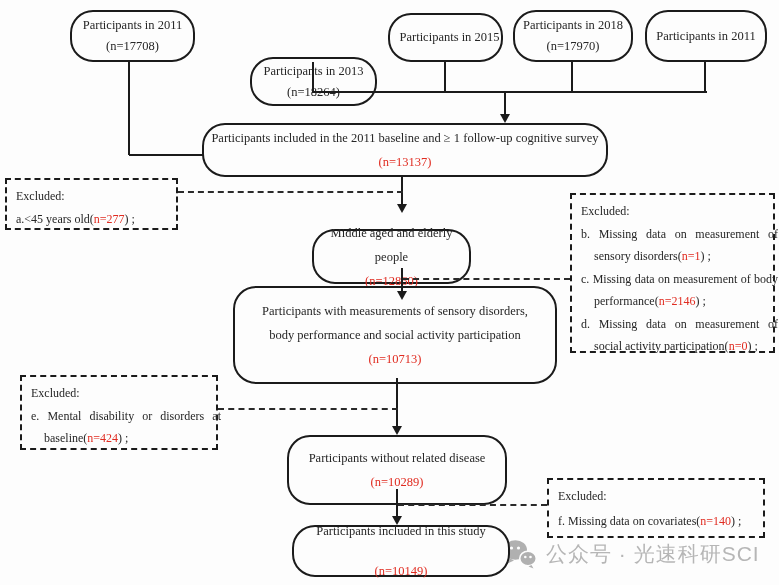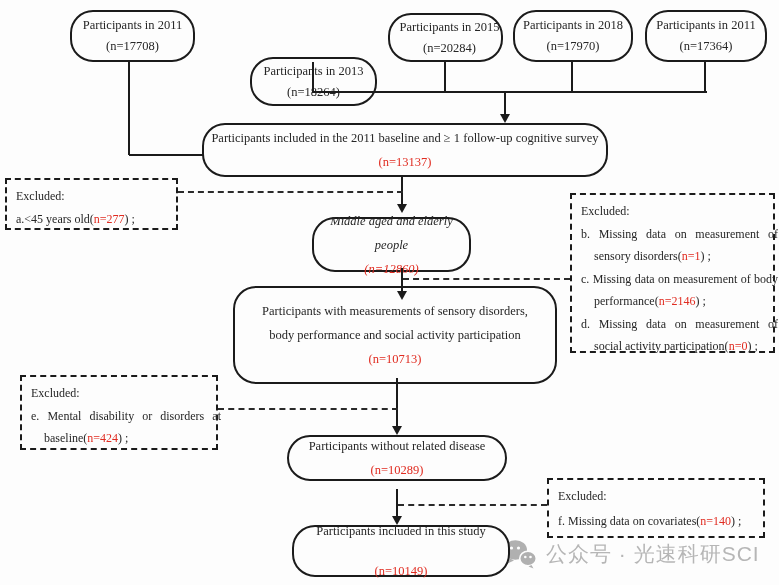--- a/index.html
+++ b/index.html
@@ -61,58 +61,56 @@
 <div class="box top center" style="left: 70px; top: 10px; width: 125px; height: 52px;">
       <div class="bline"><span>Participants in 2011</span></div>
       <div class="bline"><span>(n=17708)</span></div>
     </div>
     <div class="box top center" style="left: 250px; top: 13px; width: 127px; height: 49px; margin-top: 44px;">
       <div class="bline"><span>Participants in 2013</span></div>
       <div class="bline"><span>(n=18264)</span></div>
     </div>
     <div class="box top center" style="left: 388px; top: 13px; width: 115px; height: 49px; padding-left: 8px;">
       <div class="bline"><span>Participants in 2015</span></div>
-      <div class="bline"><span>(n=20284)</span></div>
     </div>
     <div class="box top center" style="left: 513px; top: 10px; width: 120px; height: 52px;">
       <div class="bline"><span>Participants in 2018</span></div>
       <div class="bline"><span>(n=17970)</span></div>
     </div>
     <div class="box top center" style="left: 645px; top: 10px; width: 122px; height: 52px;">
       <div class="bline"><span>Participants in 2011</span></div>
-      <div class="bline"><span>(n=17364)</span></div>
     </div>
     <div class="box center" style="left: 202px; top: 123px; width: 406px; height: 54px;">
       <div class="bline"><span>Participants included in the 2011 baseline and ≥ 1 follow-up cognitive survey</span></div>
       <div class="bline"><span class="red">(n=13137)</span></div>
     </div>
     <div class="box dashed" style="left: 5px; top: 178px; width: 173px; height: 52px;">
       <div class="bline"><span>Excluded:</span></div>
       <div class="bline bitem"><span>a.&lt;45 years old(</span><span class="red">n=277</span><span>) ;</span></div>
     </div>
-    <div class="box center" style="left: 312px; top: 217px; width: 159px; height: 55px; font-style: italic;">
+    <div class="box center" style="left: 312px; top: 229px; width: 159px; height: 55px;">
       <div class="bline"><span>Middle aged and elderly people</span></div>
       <div class="bline"><span class="red">(n=12860)</span></div>
     </div>
     <div class="box dashed" style="left: 570px; top: 193px; width: 205px; height: 160px;">
       <div class="bline"><span>Excluded:</span></div>
       <div class="bline bitem"><span>b. Missing data on measurement of sensory disorders(</span><span class="red">n=1</span><span>) ;</span></div>
       <div class="bline bitem"><span>c. Missing data on measurement of body performance(</span><span class="red">n=2146</span><span>) ;</span></div>
       <div class="bline bitem"><span>d. Missing data on measurement of social activity participation(</span><span class="red">n=0</span><span>) ;</span></div>
     </div>
     <div class="box center" style="left: 233px; top: 286px; width: 324px; height: 98px;">
       <div class="bline"><span>Participants with measurements of sensory disorders,</span></div>
       <div class="bline"><span>body performance and social activity participation</span></div>
       <div class="bline"><span class="red">(n=10713)</span></div>
     </div>
     <div class="box dashed" style="left: 20px; top: 375px; width: 198px; height: 75px;">
       <div class="bline"><span>Excluded:</span></div>
       <div class="bline bitem"><span>e. Mental disability or disorders at baseline(</span><span class="red">n=424</span><span>) ;</span></div>
     </div>
-    <div class="box center" style="left: 287px; top: 435px; width: 220px; height: 46px;">
+    <div class="box center" style="left: 287px; top: 435px; width: 220px; height: 70px;">
       <div class="bline"><span>Participants without related disease</span></div>
       <div class="bline"><span class="red">(n=10289)</span></div>
     </div>
     <div class="box dashed" style="left: 547px; top: 478px; width: 218px; height: 60px;">
       <div class="bline"><span>Excluded:</span></div>
       <div class="bline bitem"><span>f. Missing data on covariates(</span><span class="red">n=140</span><span>) ;</span></div>
     </div>
     <div class="box center" style="left: 292px; top: 525px; width: 218px; height: 52px; gap: 16px;">
       <div class="bline"><span>Participants included in this study</span></div>
       <div class="bline"><span class="red">(n=10149)</span></div>

